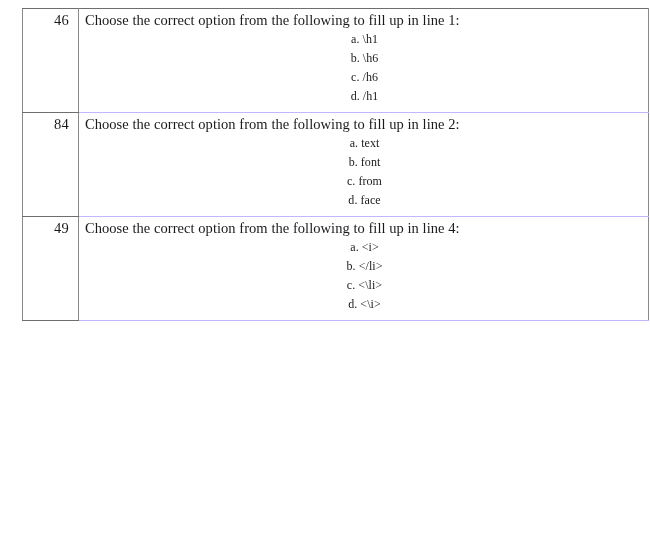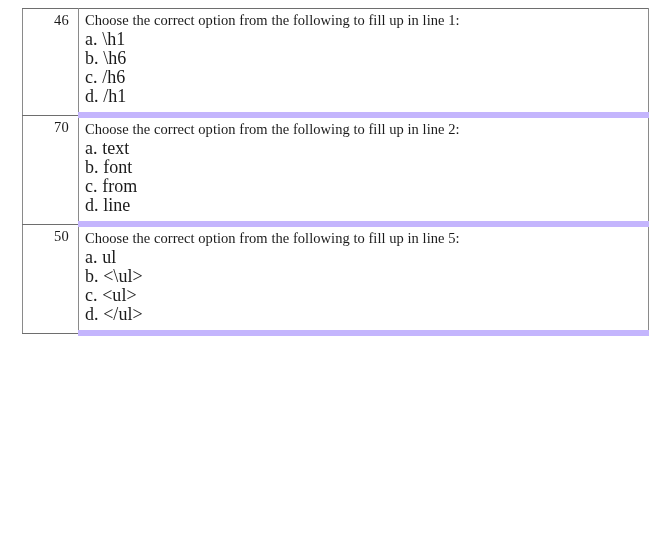--- a/index.html
+++ b/index.html
@@ -39,21 +39,21 @@
   }
 
   .quiz-table tr td:first-child {
     border-top: 1px solid #6e6e6e;
     border-bottom: 1px solid #6e6e6e;
     border-left: 1px solid #8a8a8a;
     border-right: 1px solid #8a8a8a;
   }
   .quiz-table tr td:last-child {
     border-top: 1px solid #6e6e6e;
-    border-bottom: 6px solid #c4b5fd;
+    border-bottom: 1px solid #c4b5fd;
     border-right: 1px solid #8a8a8a;
   }
 
   .col-num {
     width: 56px;
   }
 
   .num-cell-inner {
     text-align: right;
     padding: 2px 9px 0 0;
@@ -73,24 +73,25 @@
     letter-spacing: 0.05px;
   }
 
   .q-options {
     margin: 0;
     padding: 0;
     list-style: none;
   }
 
   .q-option {
-    font-size: 18px;
+    font-size: 12px;
     line-height: 19px;
     white-space: pre;
     letter-spacing: 0.05px;
+    text-align: center;
   }
 </style>
 </head>
 <body>
 
 <div class="page">
   <table class="quiz-table">
     <colgroup>
       <col class="col-num">
       <col>
@@ -109,49 +110,49 @@
               <li class="q-option">b. \h6</li>
               <li class="q-option">c. /h6</li>
               <li class="q-option">d. /h1</li>
             </ul>
           </div>
         </td>
       </tr>
 
       <tr>
         <td class="col-num">
-          <div class="num-cell-inner">70</div>
+          <div class="num-cell-inner">84</div>
         </td>
         <td>
           <div class="q-cell-inner">
             <div class="q-prompt">Choose the correct option from the following to fill up in line 2:</div>
             <ul class="q-options">
               <li class="q-option">a. text</li>
               <li class="q-option">b. font</li>
               <li class="q-option">c. from</li>
-              <li class="q-option">d. line</li>
+              <li class="q-option">d. face</li>
             </ul>
           </div>
         </td>
       </tr>
 
 
-
       <tr>
         <td class="col-num">
-          <div class="num-cell-inner">50</div>
+          <div class="num-cell-inner">49</div>
         </td>
         <td>
           <div class="q-cell-inner">
-            <div class="q-prompt">Choose the correct option from the following to fill up in line 5:</div>
+            <div class="q-prompt">Choose the correct option from the following to fill up in line 4:</div>
             <ul class="q-options">
-              <li class="q-option">a. ul</li>
-              <li class="q-option">b. &lt;\ul&gt;</li>
-              <li class="q-option">c. &lt;ul&gt;</li>
-              <li class="q-option">d. &lt;/ul&gt;</li>
+              <li class="q-option">a. &lt;i&gt;</li>
+              <li class="q-option">b. &lt;/li&gt;</li>
+              <li class="q-option">c. &lt;\li&gt;</li>
+              <li class="q-option">d. &lt;\i&gt;</li>
             </ul>
           </div>
         </td>
       </tr>
+
 
     </tbody>
   </table>
 </div>
 
 </body></html>

